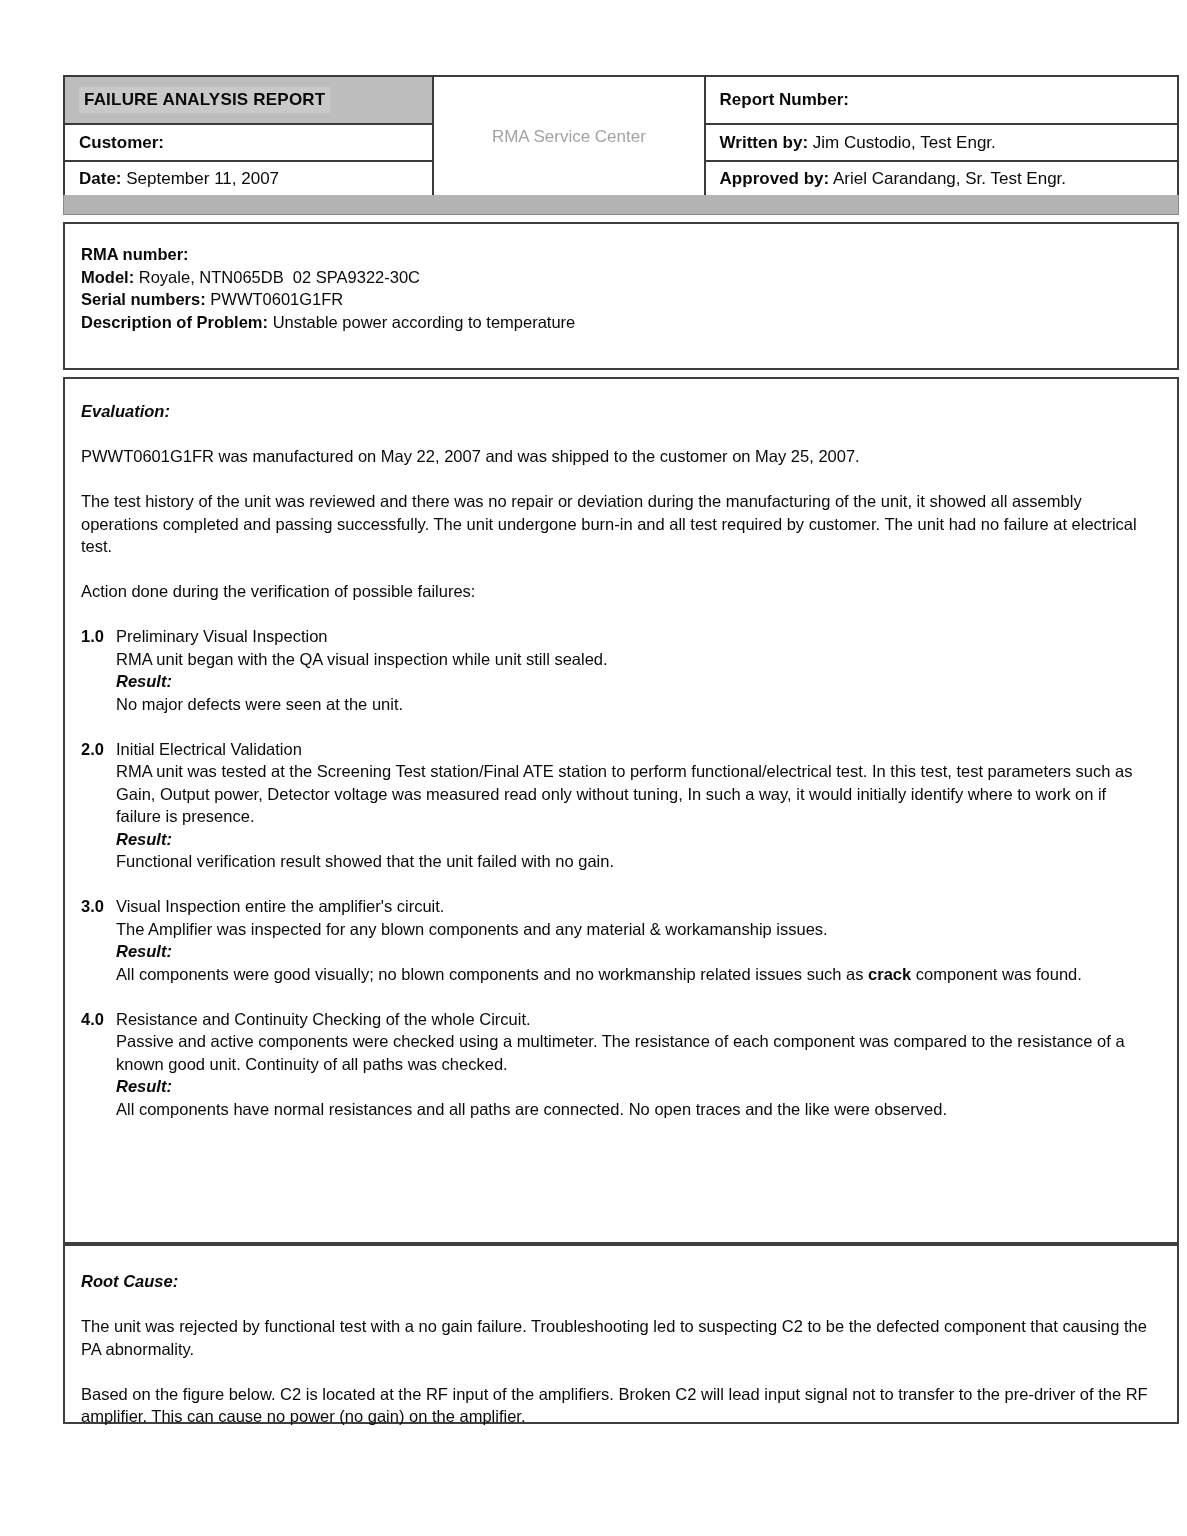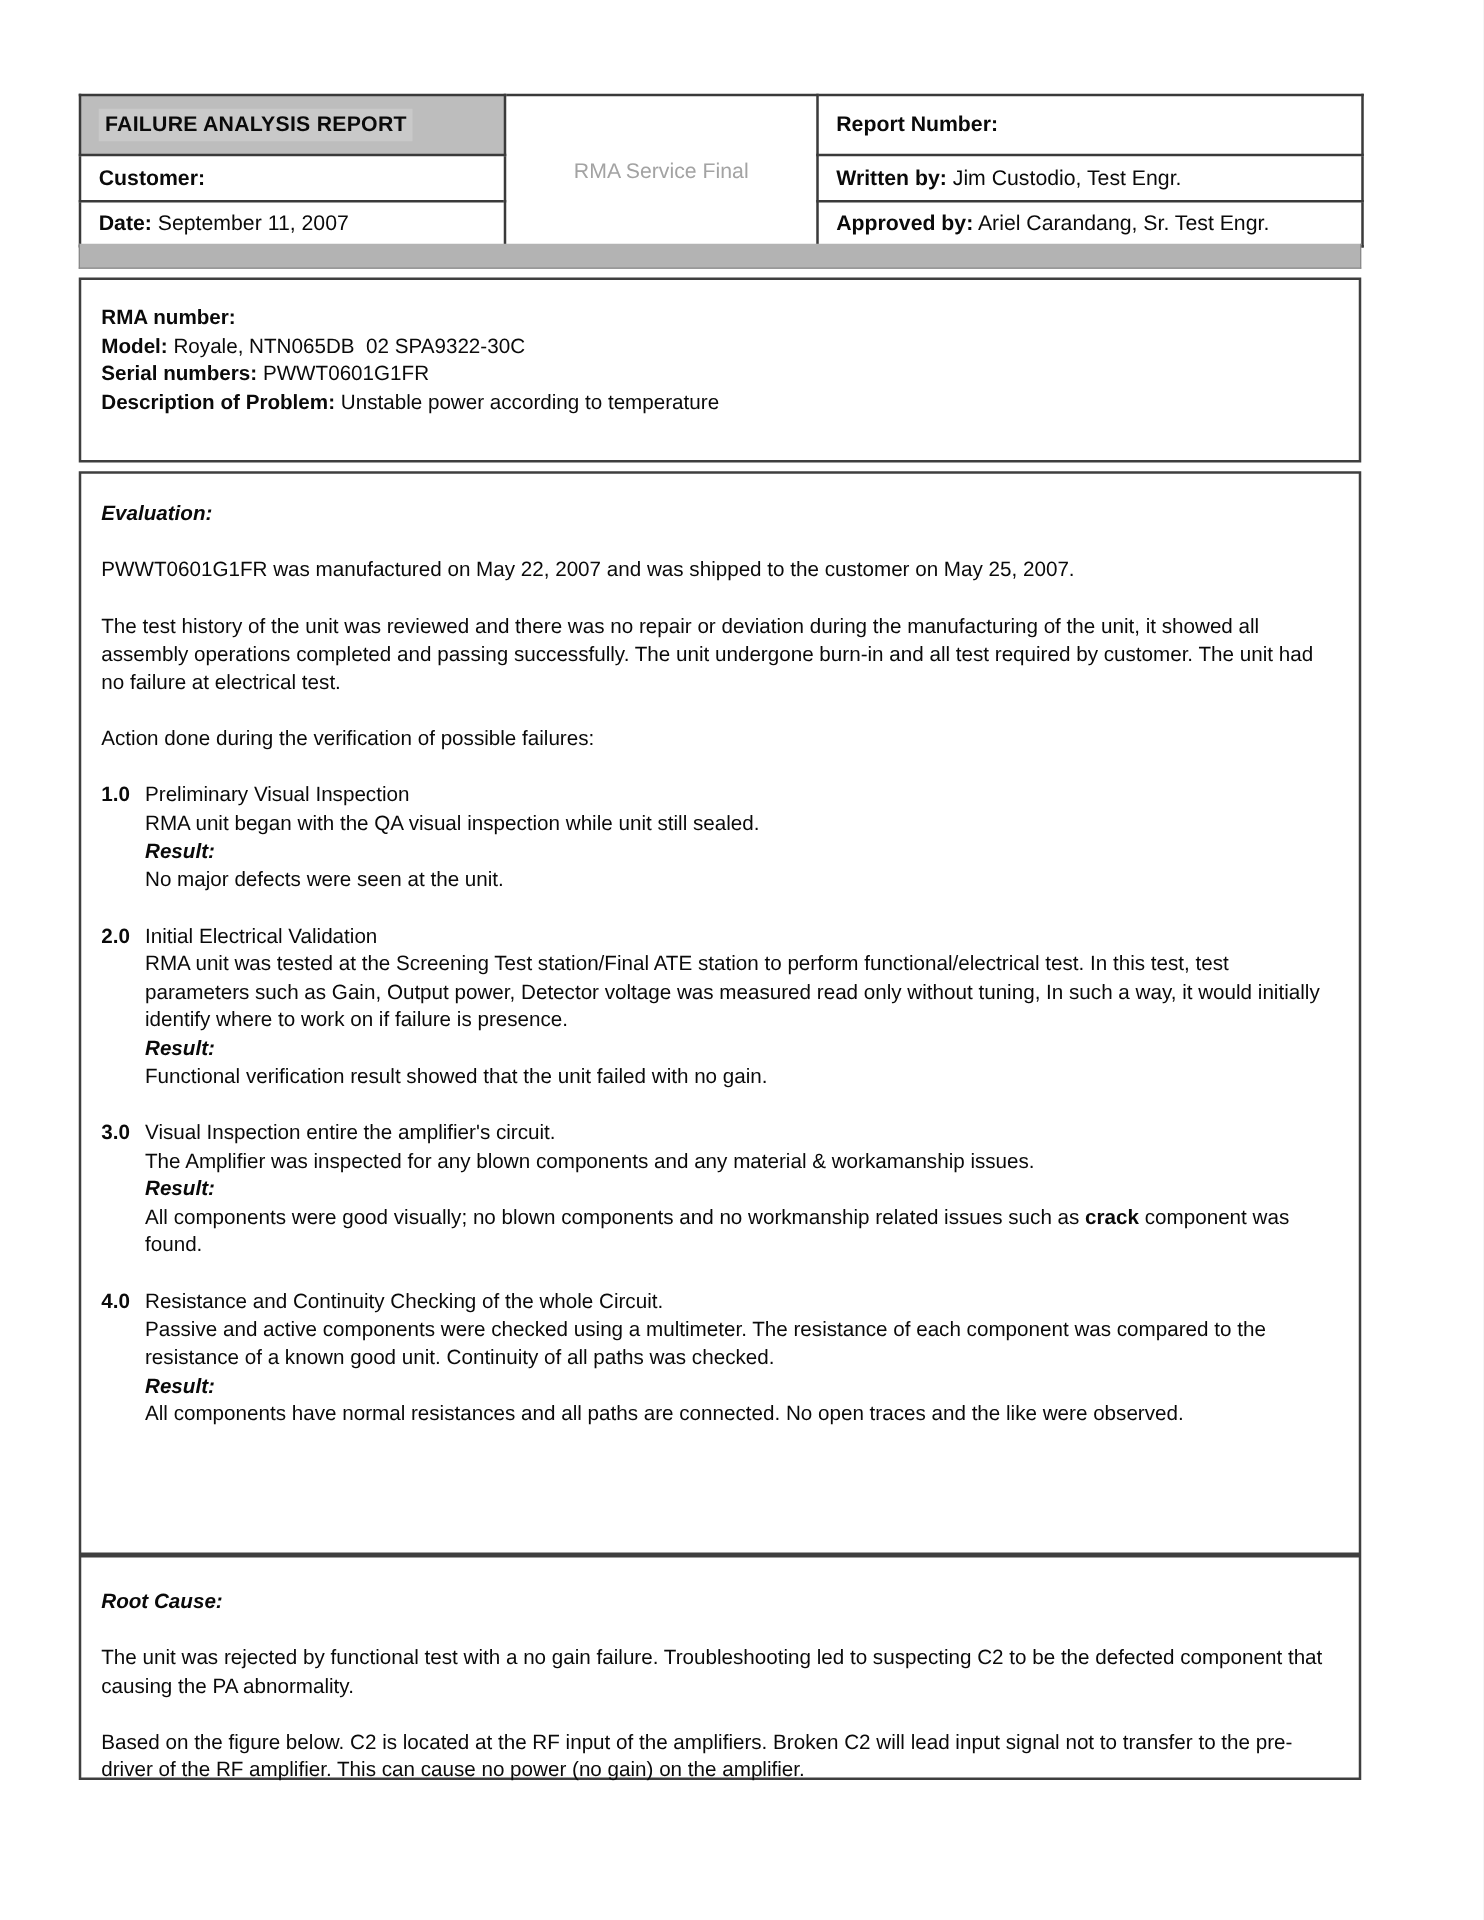--- a/index.html
+++ b/index.html
@@ -11,21 +11,21 @@
     background: #ffffff;
     font-family: "Liberation Sans", sans-serif;
     color: #0a0a0a;
     overflow: hidden;
     margin: 0 auto;
   }
   .content {
     position: absolute;
     left: 63px;
     top: 75px;
-    width: 1026px;
+    width: 1116px;
   }
 
   
   table.header-table {
     width: 100%;
     border-collapse: collapse;
     table-layout: fixed;
   }
   table.header-table td {
     border: 2px solid #3a3a3a;
@@ -114,21 +114,21 @@
           <col class="col1">
           <col class="col2">
           <col class="col3">
         </colgroup>
       <tbody>
           <tr class="hrow1">
         <td class="title-cell">
           <span class="title-inner">FAILURE ANALYSIS REPORT</span>
         </td>
         <td class="center-cell" rowspan="3">
-          <span>RMA Service Final</span>
+          <span>RMA Service Center</span>
         </td>
         <td>
           <b class="lbl">Report Number:</b>
         </td>
       </tr>
       <tr class="hrow2">
         <td>
           <b class="lbl">Customer:</b>
         </td>
         <td>

